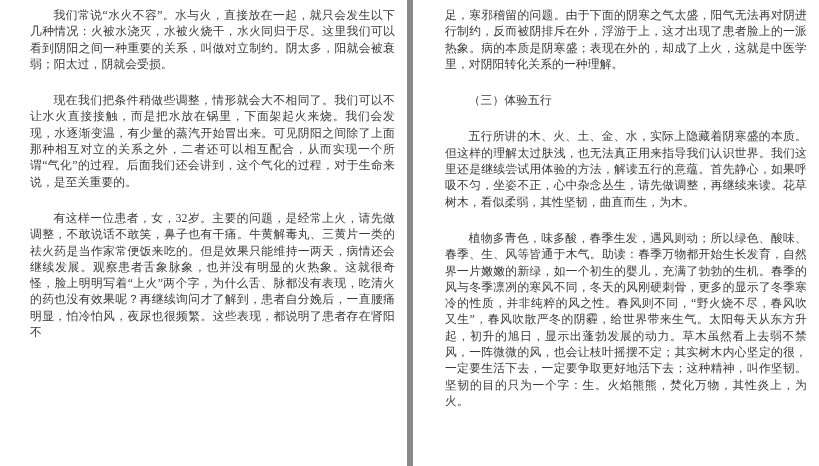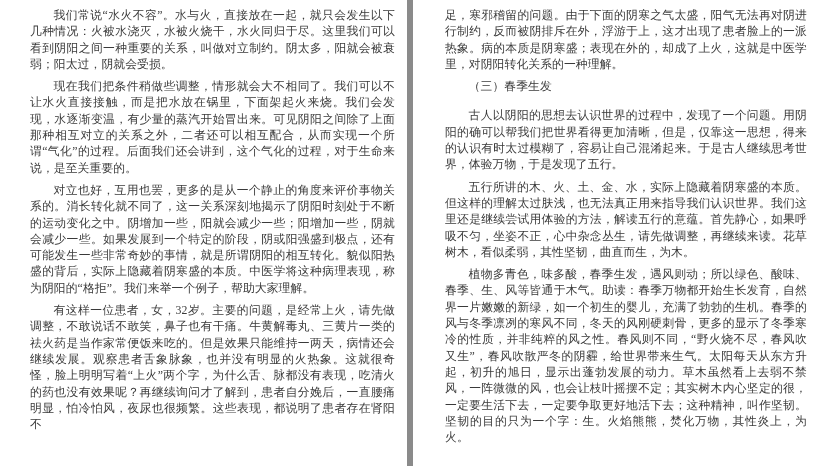--- a/index.html
+++ b/index.html
@@ -38,42 +38,40 @@
   .para {
     margin: 0;
     font-family: "Liberation Serif", "DejaVu Serif", serif;
     font-size: 11.8px;
     line-height: 16.3px;
     color: var(--text, #3a3a3a);
     text-align: justify;
     text-justify: inter-ideograph;
     letter-spacing: 0.1px;
   }
-  .para + .para { margin-top: 6px; font-family: Liberation Serif, serif; }
+  .para + .para { margin-top: 20px; font-family: Liberation Serif, serif; }
   .indented { text-indent: 2em; }
   .heading {
     margin-top: 14px;
     margin-bottom: 13px;
   }
 </style>
 </head>
 <body>
 
 <div class="spread">
 
   <div class="page page-left">
     <p class="para indented">我们常说“水火不容”。水与火，直接放在一起，就只会发生以下几种情况：火被水浇灭，水被火烧干，水火同归于尽。这里我们可以看到阴阳之间一种重要的关系，叫做对立制约。阴太多，阳就会被衰弱；阳太过，阴就会受损。</p>
     <p class="para indented">现在我们把条件稍做些调整，情形就会大不相同了。我们可以不让水火直接接触，而是把水放在锅里，下面架起火来烧。我们会发现，水逐渐变温，有少量的蒸汽开始冒出来。可见阴阳之间除了上面那种相互对立的关系之外，二者还可以相互配合，从而实现一个所谓“气化”的过程。后面我们还会讲到，这个气化的过程，对于生命来说，是至关重要的。</p>
-    <p class="para indented">对立也好，互用也罢，更多的是从一个静止的角度来评价事物关系的。消长转化就不同了，这一关系深刻地揭示了阴阳时刻处于不断的运动变化之中。阴增加一些，阳就会减少一些；阳增加一些，阴就会减少一些。如果发展到一个特定的阶段，阴或阳强盛到极点，还有可能发生一些非常奇妙的事情，就是所谓阴阳的相互转化。貌似阳热盛的背后，实际上隐藏着阴寒盛的本质。中医学将这种病理表现，称为阴阳的“格拒”。我们来举一个例子，帮助大家理解。</p>
     <p class="para indented">有这样一位患者，女，32岁。主要的问题，是经常上火，请先做调整，不敢说话不敢笑，鼻子也有干痛。牛黄解毒丸、三黄片一类的祛火药是当作家常便饭来吃的。但是效果只能维持一两天，病情还会继续发展。观察患者舌象脉象，也并没有明显的火热象。这就很奇怪，脸上明明写着“上火”两个字，为什么舌、脉都没有表现，吃清火的药也没有效果呢？再继续询问才了解到，患者自分娩后，一直腰痛明显，怕冷怕风，夜尿也很频繁。这些表现，都说明了患者存在肾阳不</p>
   </div>
 
   <div class="gutter"></div>
 
   <div class="page page-right">
     <p class="para">足，寒邪稽留的问题。由于下面的阴寒之气太盛，阳气无法再对阴进行制约，反而被阴排斥在外，浮游于上，这才出现了患者脸上的一派热象。病的本质是阴寒盛；表现在外的，却成了上火，这就是中医学里，对阴阳转化关系的一种理解。</p>
-    <p class="para indented heading">（三）春季生发</p>
-    <p class="para indented">古人以阴阳的思想去认识世界的过程中，发现了一个问题。用阴阳的确可以帮我们把世界看得更加清晰，但是，仅靠这一思想，得来的认识有时太过模糊了，容易让自己混淆起来。于是古人继续思考世界，体验万物，于是发现了五行。</p>
+    <p class="para indented heading">（三）体验五行</p>
     <p class="para indented">五行所讲的木、火、土、金、水，实际上隐藏着阴寒盛的本质。但这样的理解太过肤浅，也无法真正用来指导我们认识世界。我们这里还是继续尝试用体验的方法，解读五行的意蕴。首先静心，如果呼吸不匀，坐姿不正，心中杂念丛生，请先做调整，再继续来读。花草树木，看似柔弱，其性坚韧，曲直而生，为木。</p>
     <p class="para indented">植物多青色，味多酸，春季生发，遇风则动；所以绿色、酸味、春季、生、风等皆通于木气。助读：春季万物都开始生长发育，自然界一片嫩嫩的新绿，如一个初生的婴儿，充满了勃勃的生机。春季的风与冬季凛冽的寒风不同，冬天的风刚硬刺骨，更多的显示了冬季寒冷的性质，并非纯粹的风之性。春风则不同，“野火烧不尽，春风吹又生”，春风吹散严冬的阴霾，给世界带来生气。太阳每天从东方升起，初升的旭日，显示出蓬勃发展的动力。草木虽然看上去弱不禁风，一阵微微的风，也会让枝叶摇摆不定；其实树木内心坚定的很，一定要生活下去，一定要争取更好地活下去；这种精神，叫作坚韧。坚韧的目的只为一个字：生。火焰熊熊，焚化万物，其性炎上，为火。</p>
   </div>
 
 </div>
 
 </body></html>

